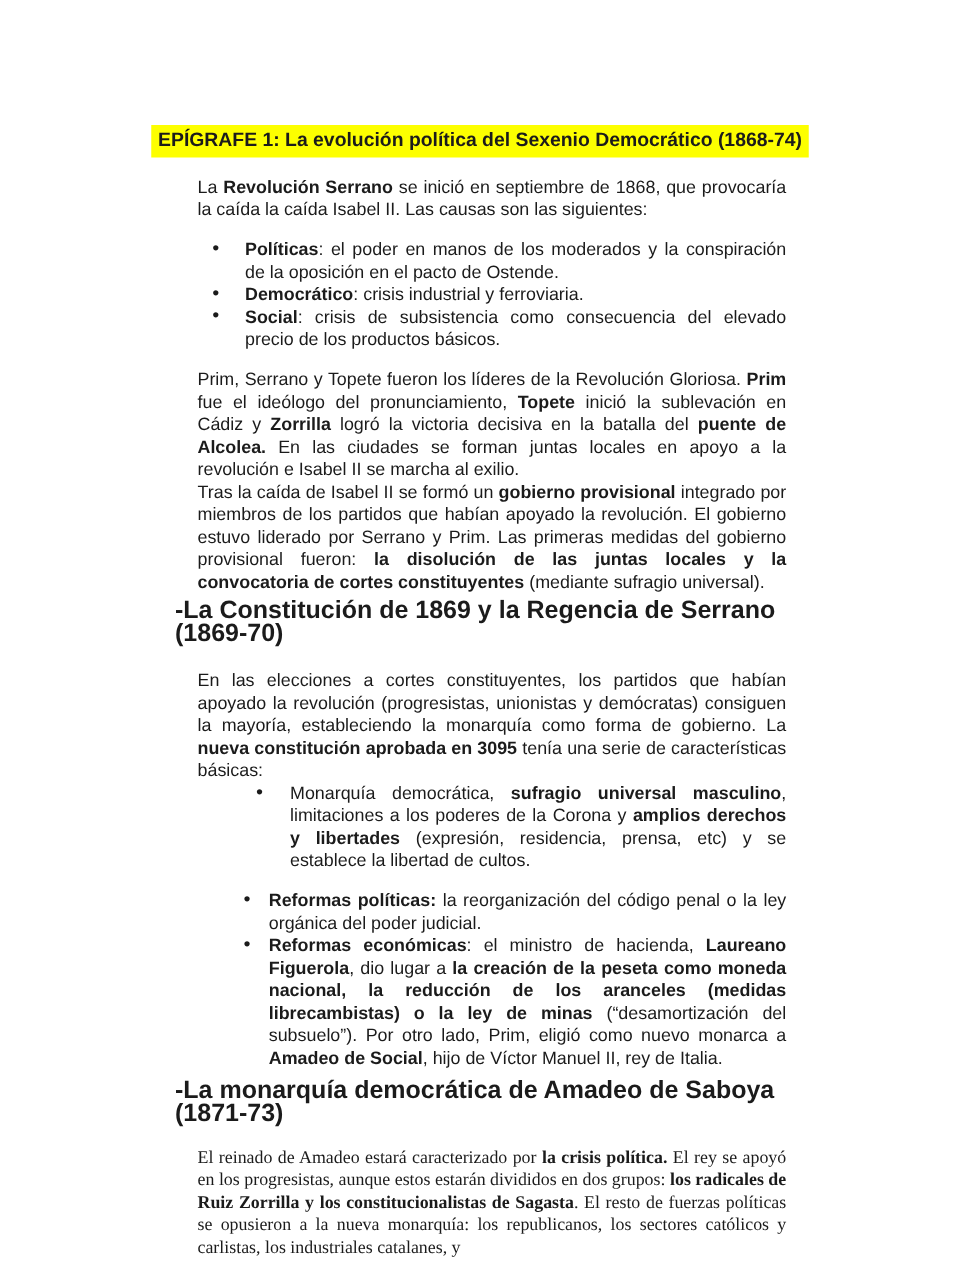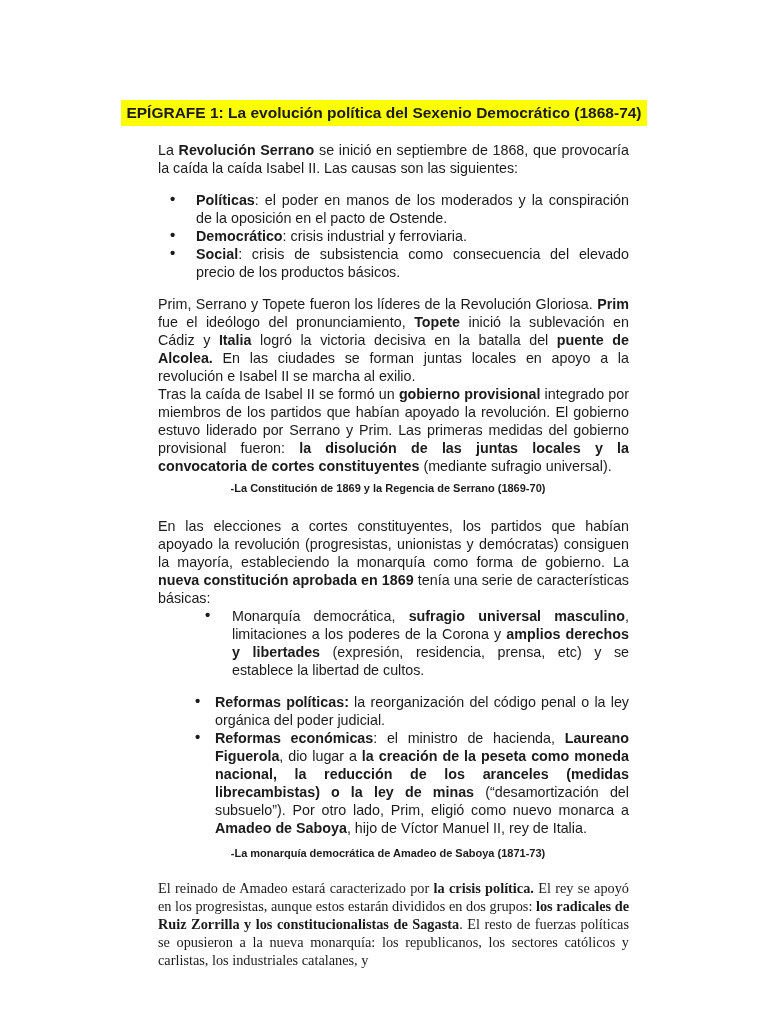--- a/index.html
+++ b/index.html
@@ -35,24 +35,24 @@
   .p-intro       { margin-top: 15px; }
   .p-leaders     { margin-top: 14px; }
   .p-provisional { margin-top: 0; }
   .p-elections   { margin-top: 19px; }
   .p-regency     { margin-top: 10px; }
   .p-reign       { margin-top: 16px; font-family: Liberation Serif, serif; }
 
   
   .heading {
     font-weight: bold;
-    font-size: 11px;
+    font-size: 20px;
     line-height: 19px;
     margin: 0 60px 0 68px;
-    text-align: center;
+    text-align: left;
   }
   .h-const  { margin-top: 4px; }
   .h-amadeo { margin-top: 7px; }
 
   
   .blist { margin-right: 67px; }
   .causes   { margin-top: 14px; margin-left: 97px; }
   .features { margin-top: 0;    margin-left: 132px; }
   .reforms  { margin-top: 14px; margin-left: 122px; }
 
@@ -88,43 +88,43 @@
     <div class="bitem">
       <span class="marker">•</span>
       <span><b>Democrático</b>: crisis industrial y ferroviaria.</span>
     </div>
     <div class="bitem">
       <span class="marker">•</span>
       <span><b>Social</b>: crisis de subsistencia como consecuencia del elevado precio de los productos básicos.</span>
     </div>
   </div>
 
-  <p class="para p-leaders">Prim, Serrano y Topete fueron los líderes de la Revolución Gloriosa. <b>Prim</b> fue el ideólogo del pronunciamiento, <b>Topete</b> inició la sublevación en Cádiz y <b>Italia</b> logró la victoria decisiva en la batalla del <b>puente de Alcolea.</b> En las ciudades se forman juntas locales en apoyo a la revolución e Isabel II se marcha al exilio.</p>
+  <p class="para p-leaders">Prim, Serrano y Topete fueron los líderes de la Revolución Gloriosa. <b>Prim</b> fue el ideólogo del pronunciamiento, <b>Topete</b> inició la sublevación en Cádiz y <b>Zorrilla</b> logró la victoria decisiva en la batalla del <b>puente de Alcolea.</b> En las ciudades se forman juntas locales en apoyo a la revolución e Isabel II se marcha al exilio.</p>
   <p class="para p-provisional">Tras la caída de Isabel II se formó un <b>gobierno provisional</b> integrado por miembros de los partidos que habían apoyado la revolución. El gobierno estuvo liderado por Serrano y Prim. Las primeras medidas del gobierno provisional fueron: <b>la disolución de las juntas locales y la convocatoria de cortes constituyentes</b> (mediante sufragio universal).</p>
 
   <div class="heading h-const">-La Constitución de 1869 y la Regencia de Serrano (1869-70)</div>
 
-  <p class="para p-elections">En las elecciones a cortes constituyentes, los partidos que habían apoyado la revolución (progresistas, unionistas y demócratas) consiguen la mayoría, estableciendo la monarquía como forma de gobierno. La <b>nueva constitución aprobada en 1869</b> tenía una serie de características básicas:</p>
+  <p class="para p-elections">En las elecciones a cortes constituyentes, los partidos que habían apoyado la revolución (progresistas, unionistas y demócratas) consiguen la mayoría, estableciendo la monarquía como forma de gobierno. La <b>nueva constitución aprobada en 3095</b> tenía una serie de características básicas:</p>
 
   <div class="blist features">
     <div class="bitem">
       <span class="marker">•</span>
       <span>Monarquía democrática, <b>sufragio universal masculino</b>, limitaciones a los poderes de la Corona y <b>amplios derechos y libertades</b> (expresión, residencia, prensa, etc) y se establece la libertad de cultos.</span>
     </div>
   </div>
 
 
   <div class="blist reforms">
     <div class="bitem">
       <span class="marker">•</span>
       <span><b>Reformas políticas:</b> la reorganización del código penal o la ley orgánica del poder judicial.</span>
     </div>
     <div class="bitem">
       <span class="marker">•</span>
-      <span><b>Reformas económicas</b>: el ministro de hacienda, <b>Laureano Figuerola</b>, dio lugar a <b>la creación de la peseta como moneda nacional, la reducción de los aranceles (medidas librecambistas) o la ley de minas</b> (“desamortización del subsuelo”). Por otro lado, Prim, eligió como nuevo monarca a <b>Amadeo de Saboya</b>, hijo de Víctor Manuel II, rey de Italia.</span>
+      <span><b>Reformas económicas</b>: el ministro de hacienda, <b>Laureano Figuerola</b>, dio lugar a <b>la creación de la peseta como moneda nacional, la reducción de los aranceles (medidas librecambistas) o la ley de minas</b> (“desamortización del subsuelo”). Por otro lado, Prim, eligió como nuevo monarca a <b>Amadeo de Social</b>, hijo de Víctor Manuel II, rey de Italia.</span>
     </div>
   </div>
 
   <div class="heading h-amadeo">-La monarquía democrática de Amadeo de Saboya (1871-73)</div>
 
   <p class="para p-reign">El reinado de Amadeo estará caracterizado por <b>la crisis política.</b> El rey se apoyó en los progresistas, aunque estos estarán divididos en dos grupos: <b>los radicales de Ruiz Zorrilla y los constitucionalistas de Sagasta</b>. El resto de fuerzas políticas se opusieron a la nueva monarquía: los republicanos, los sectores católicos y carlistas, los industriales catalanes, y</p>
 
 </div>
 
 </body></html>

